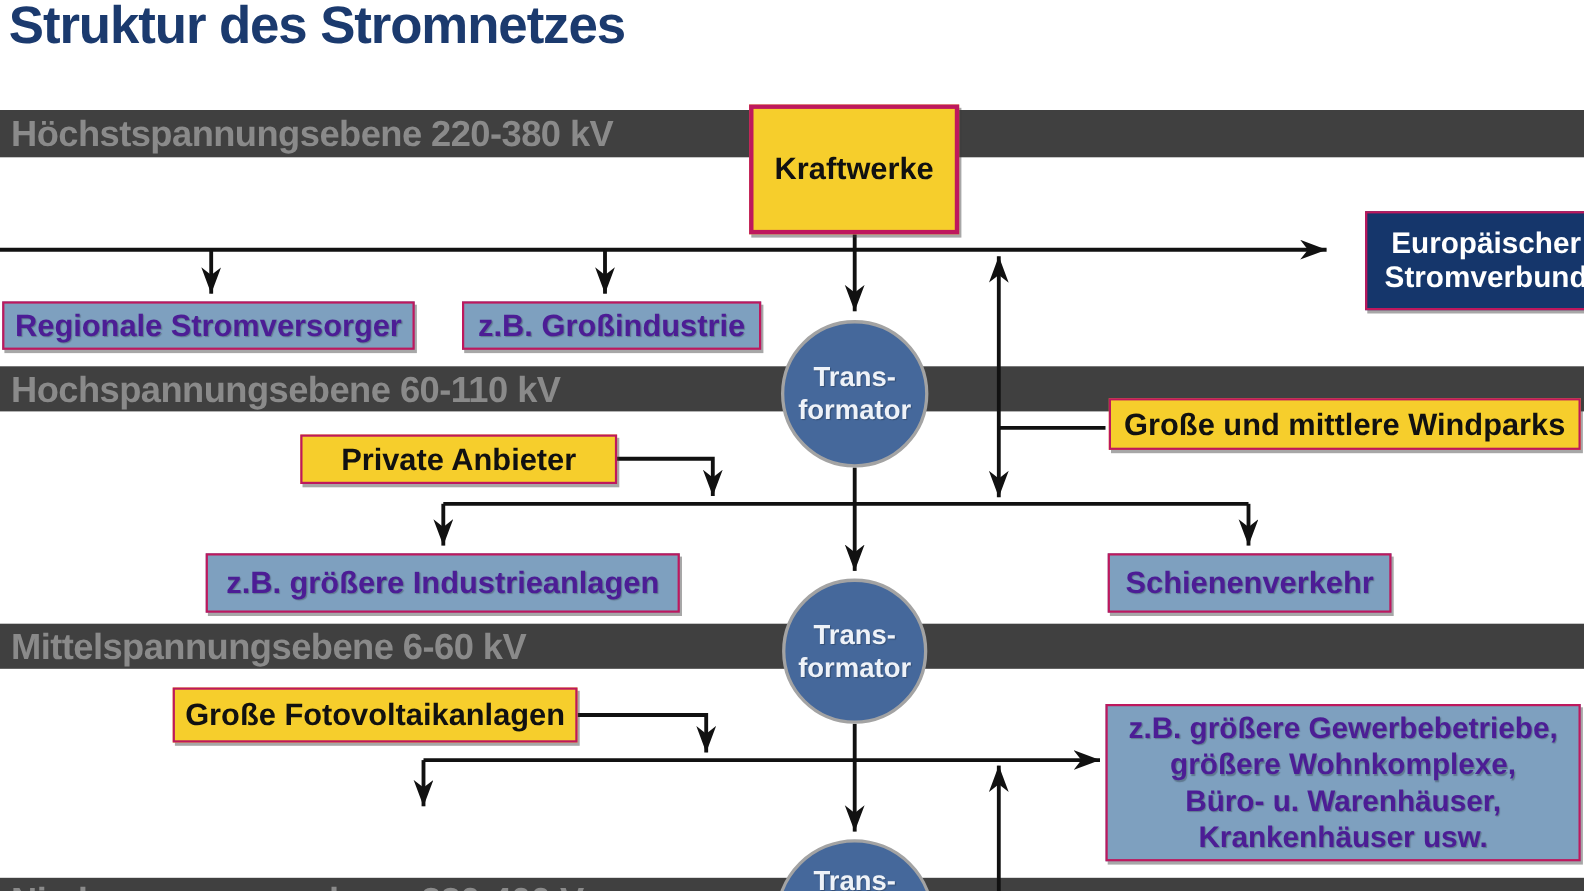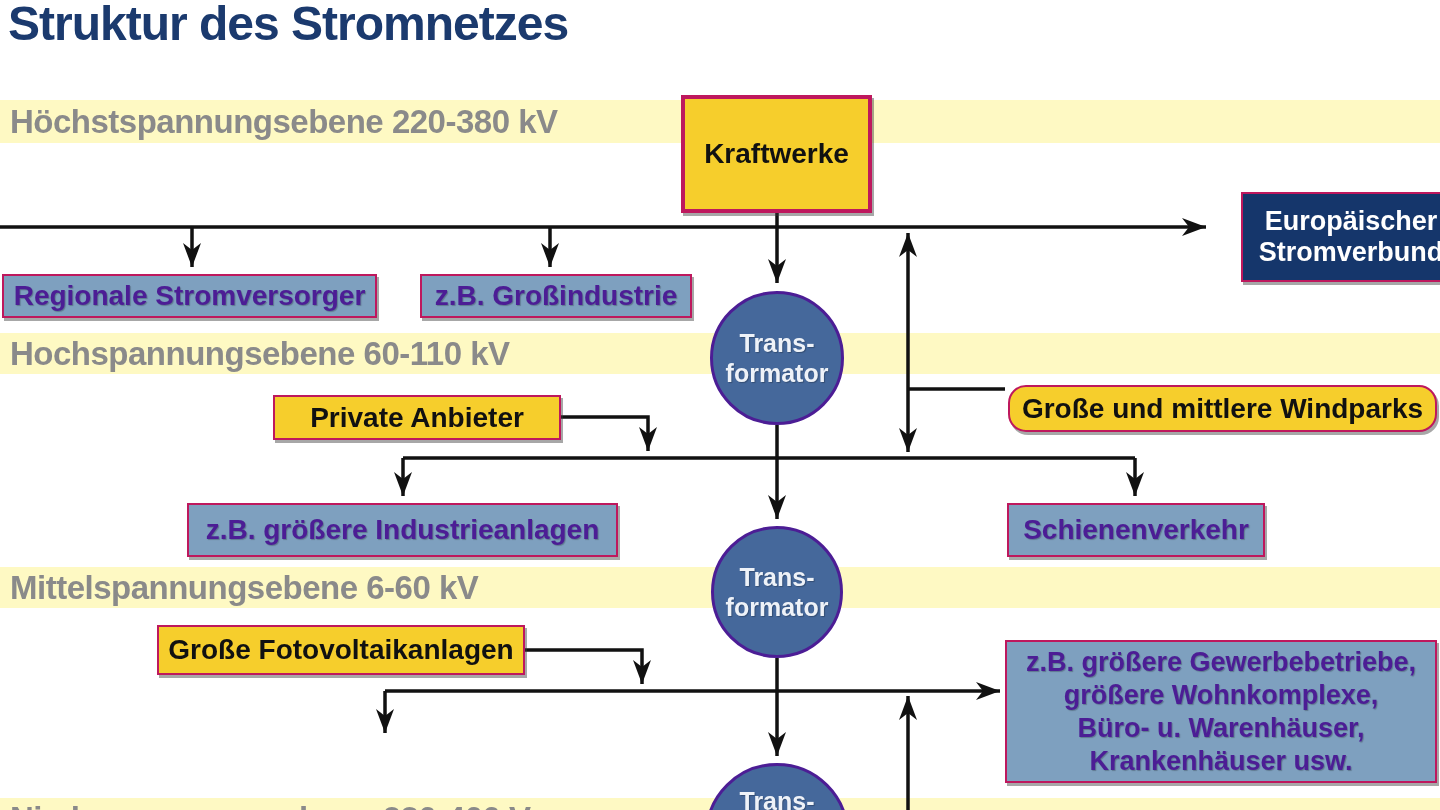--- a/index.html
+++ b/index.html
@@ -3,57 +3,57 @@
 <meta charset="utf-8">
 <style>
   html,body{margin:0;padding:0;}
   body{width:1440px;height:810px;overflow:hidden;background:#ffffff;
        font-family:"Liberation Sans","DejaVu Sans",sans-serif;}
   #stage{position:relative;width:1440px;height:810px;overflow:hidden;background:#fff;}
 
   .title{position:absolute;left:8px;top:-4px;font-size:48px;font-weight:bold;
          letter-spacing:-1px;color:#1b3a6e;z-index:5;}
 
-  .band{position:absolute;left:0;width:1440px;height:41px;background:#fef9c3;z-index:1;
+  .band{position:absolute;left:0;width:1440px;height:41px;background:#404040;z-index:1;
         display:flex;align-items:center;}
   .band span{font-size:33px;font-weight:bold;color:#8a8a8a;padding-left:10px;
              white-space:nowrap;letter-spacing:-0.5px;}
   #band1{top:100px;height:43px;}
   #band2{top:333px;}
   #band3{top:567px;}
   #band4{top:798px;height:41px;}
 
   svg.wires{position:absolute;left:0;top:0;z-index:2;}
 
   .node{position:absolute;display:flex;align-items:center;justify-content:center;
         box-sizing:border-box;border:2px solid #be185d;z-index:3;text-align:center;
         box-shadow:2px 3px 0 rgba(60,60,60,0.45);white-space:nowrap;}
   .yellow{background:#f6ce2c;color:#111;font-weight:bold;font-size:28px;}
   .steel{background:#7ea0bf;color:#4c1d95;font-weight:bold;font-size:28px;
          text-shadow:1px 1px 1px rgba(0,0,0,0.25);}
   .navy{background:#15366b;color:#fff;font-weight:bold;font-size:27px;line-height:31px;
         flex-direction:column;}
   .multi{flex-direction:column;font-size:27px;line-height:33px;}
 
-  .circle{position:absolute;border-radius:50%;background:#45689b;border:3px solid #4c1d95;
+  .circle{position:absolute;border-radius:50%;background:#45689b;border:3px solid #a3a3a3;
           box-sizing:border-box;z-index:3;display:flex;flex-direction:column;
           align-items:center;justify-content:center;color:#eef2f8;font-weight:bold;
           font-size:25px;line-height:30px;text-align:center;
           text-shadow:1px 1px 1px rgba(0,0,0,0.25);}
   #t1{left:710px;top:291px;width:134px;height:134px;}
   #t2{left:711px;top:526px;width:132px;height:132px;}
   #t3{left:705px;top:763px;width:144px;height:144px;justify-content:flex-start;
       padding-top:20px;}
 
   #n-kraftwerke{left:681px;top:95px;width:191px;height:118px;border-width:4px;}
   #n-stromverbund{left:1241px;top:192px;width:220px;height:90px;}
   #n-regionale{left:2px;top:274px;width:375px;height:44px;}
   #n-grossindustrie{left:420px;top:274px;width:272px;height:44px;}
   #n-private{left:273px;top:395px;width:288px;height:45px;}
-  #n-windparks{left:1008px;top:385px;width:429px;height:47px;border-radius:18px;}
+  #n-windparks{left:1008px;top:362px;width:429px;height:47px;}
   #n-groessere-ind{left:187px;top:503px;width:431px;height:54px;}
   #n-schienen{left:1007px;top:503px;width:258px;height:54px;}
   #n-fotovoltaik{left:157px;top:625px;width:368px;height:50px;text-align:center;}
   #n-mittlere-ind{left:193px;top:740px;width:425px;height:52px;}
   #n-gewerbe{left:1005px;top:640px;width:432px;height:143px;}
 </style>
 </head>
 <body>
 
 <div id="stage">

